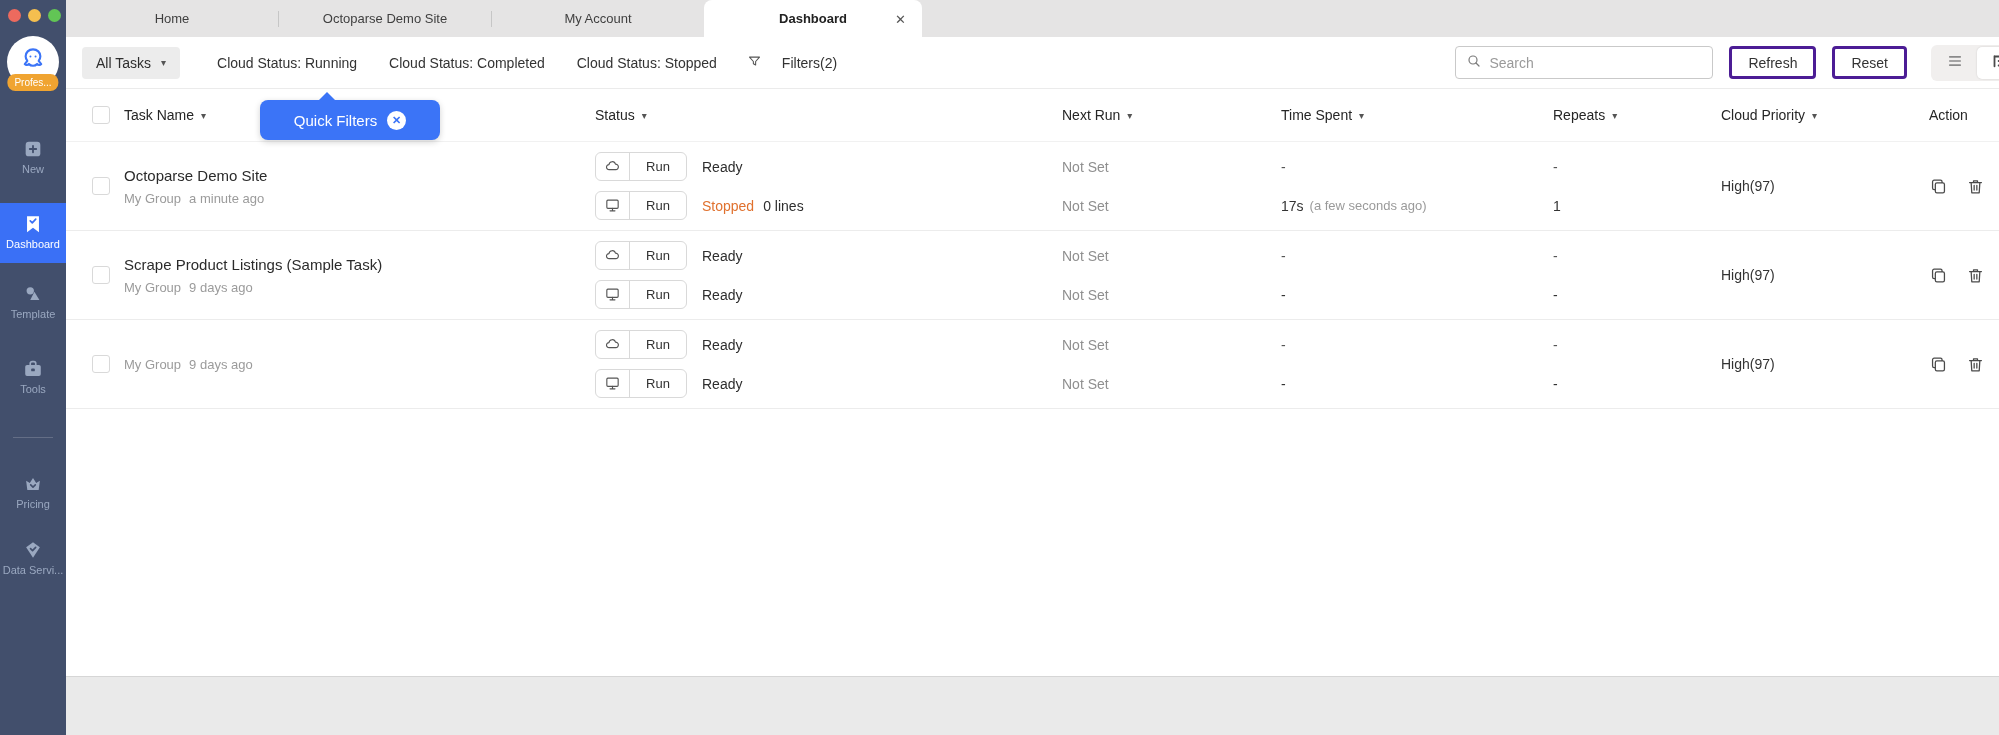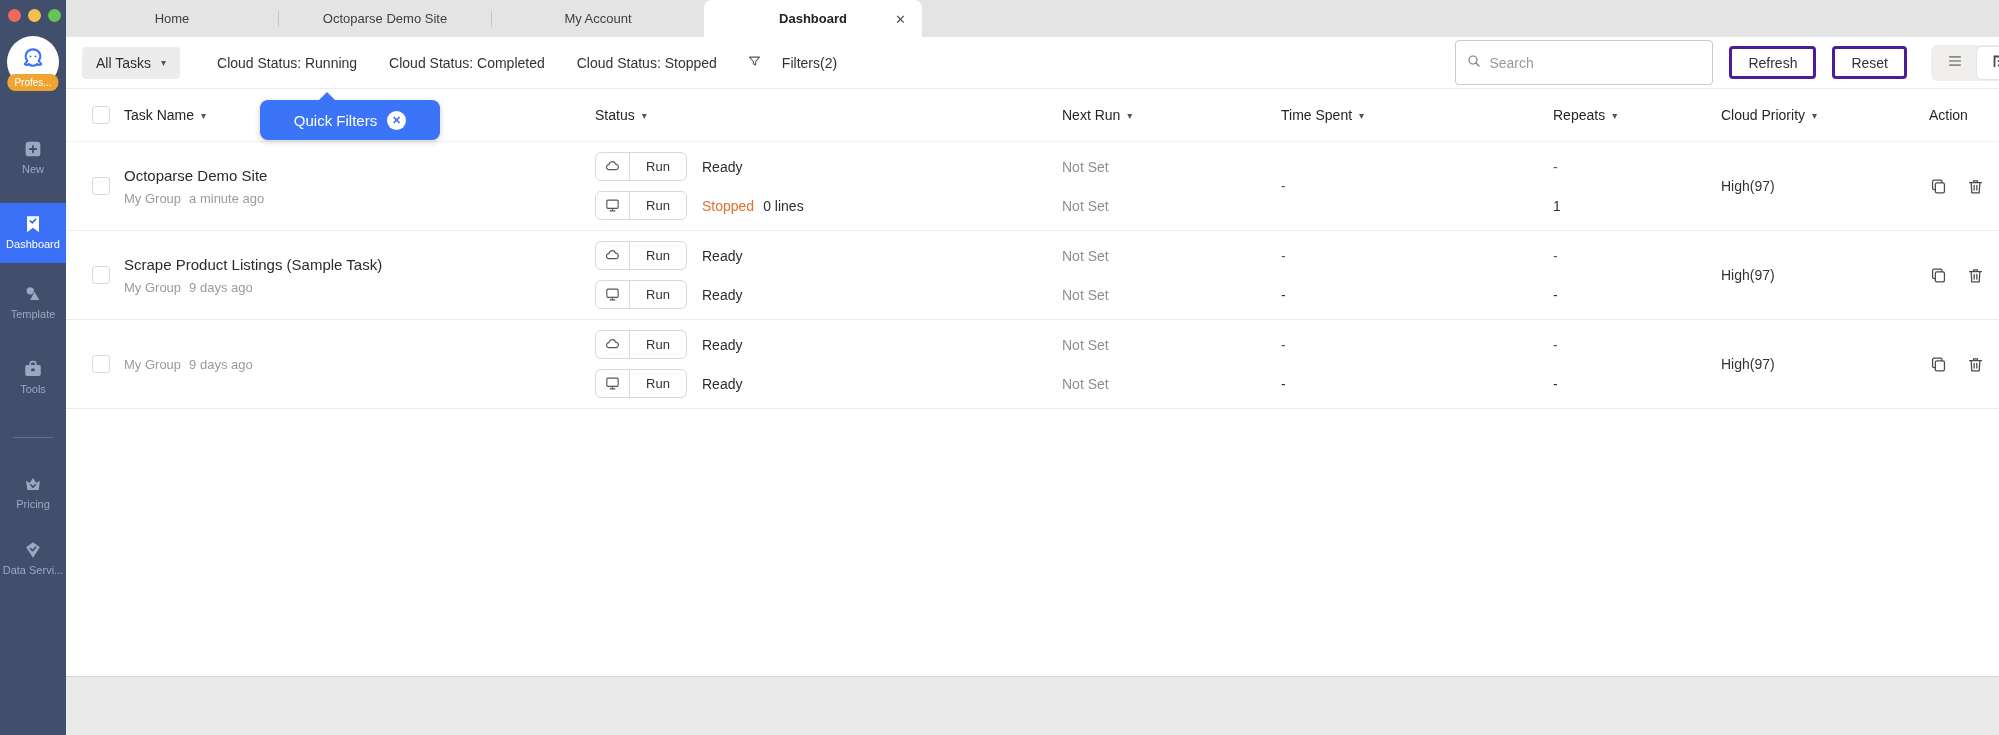--- a/index.html
+++ b/index.html
@@ -35,21 +35,21 @@
 
   
   .filterbar { height:52px; display:flex; align-items:center; padding:0 16px; border-bottom:1px solid #ebebeb; }
   .all-tasks { height:32px; background:#ececec; border-radius:4px; display:flex; align-items:center; gap:10px;
                padding:0 14px; font-size:14px; color:#2e2e2e; cursor:pointer; }
   .caret { font-size:10px; color:#555; }
   .flink { font-size:14px; color:#333; margin-left:32px; cursor:pointer; white-space:nowrap; }
   .flink.first { margin-left:37px; }
   .filters-link { display:flex; align-items:center; gap:20px; margin-left:30px; font-size:14px; color:#333; cursor:pointer; }
   .right-tools { margin-left:auto; display:flex; align-items:center; }
-  .search-box { width:258px; height:45px; border:1px solid #c9c9c9; border-radius:4px; display:flex; align-items:center;
+  .search-box { width:258px; height:33px; border:1px solid #c9c9c9; border-radius:4px; display:flex; align-items:center;
                 padding:0 10px; gap:7px; background:#fff; }
   .search-box input { border:none; outline:none; flex:1; font-size:14px; color:#333; font-family:"Liberation Sans", sans-serif; }
   .search-box input::placeholder { color:#9a9a9a; }
   .btn { height:33px; background:#fff; border:3px solid #4c1d95; border-radius:4px; font-size:14px; color:#333;
          padding:0 16px; margin-left:16px; cursor:pointer; font-family:"Liberation Sans", sans-serif; }
   .view-toggle { margin-left:24px; height:36px; background:#f1efee; border-radius:6px; display:flex; align-items:center; padding:2px; }
   .seg { width:44px; height:32px; display:flex; align-items:center; justify-content:center; border-radius:5px; cursor:pointer; }
   .seg.selected { background:#fff; box-shadow:0 0 2px rgba(0,0,0,.15); }
 
   
@@ -331,20 +331,24 @@
       <div class="sline">
                 <span class="notset">Not Set</span>
               </div>
     </div>
 
     <div class="two-line">
       <div class="sline">
                 <span class="dashval">-</span>
                 <span class="ts-note"></span>
               </div>
+      <div class="sline">
+                <span class="ts-main">17s</span>
+                <span class="ts-note">(a few seconds ago)</span>
+              </div>
     </div>
 
     <div class="two-line">
       <div class="sline">
                 <span class="dashval">-</span>
               </div>
       <div class="sline">
                 <span class="ts-main">1</span>
               </div>
     </div>

